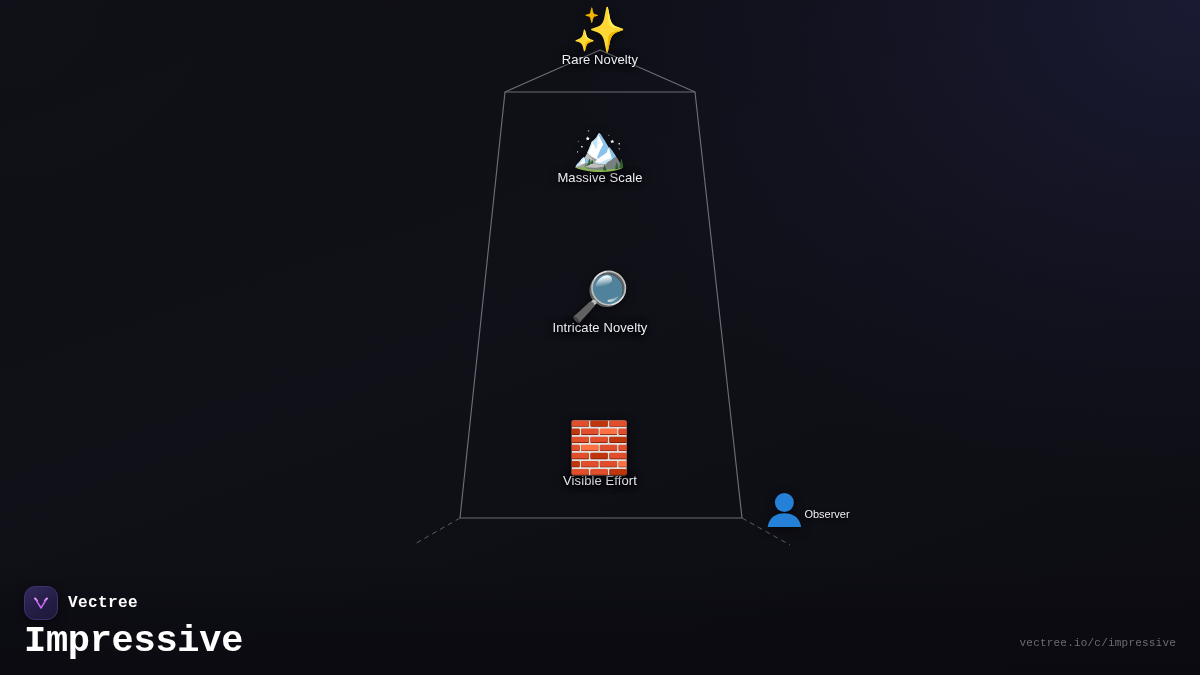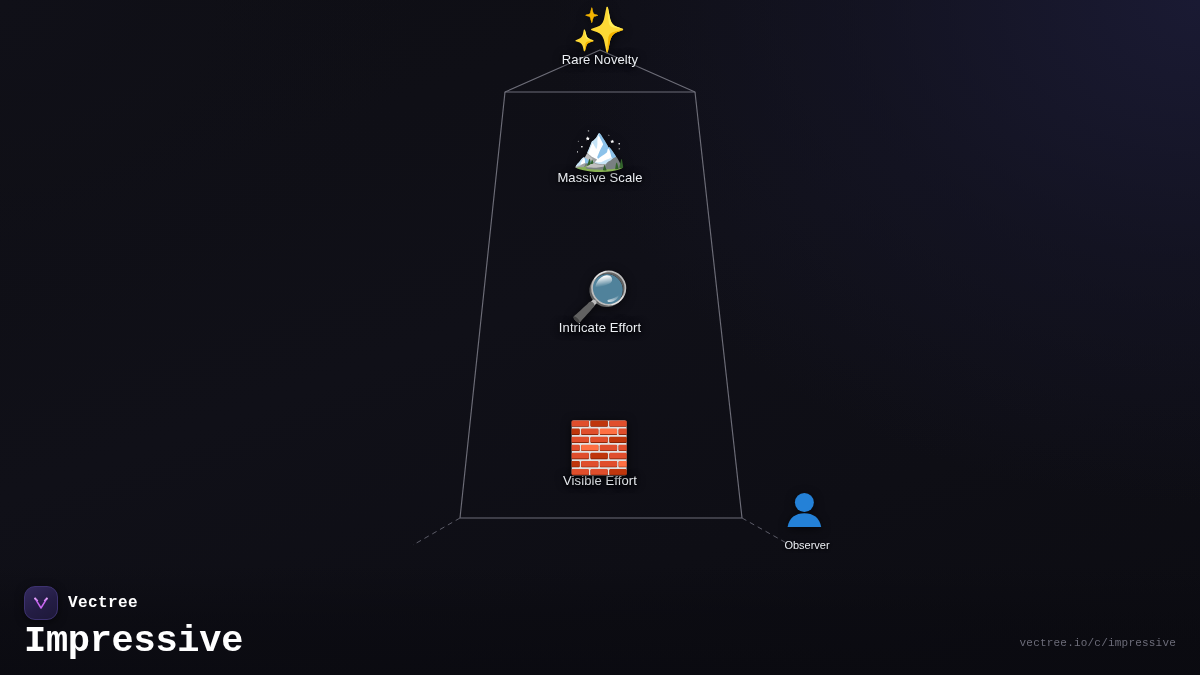--- a/index.html
+++ b/index.html
@@ -65,21 +65,22 @@
 
   #node-layer-3   { left:600px; top:423px; }
   #node-layer-3 .node-emoji { font-size:50px; }
 
   
   #observer {
     position:absolute;
     left:807px; top:489px;
     transform:translate(-50%, 0);
     display:flex;
-    flex-direction:column;
+    flex-direction:row;
+    align-items:center;
     white-space:nowrap;
   }
   #observer .observer-glyph {
     font-family:"DejaVu Sans", sans-serif;
     font-size:42px;
     line-height:1;
     color:#2481d7;
     filter:drop-shadow(0 2px 5px rgba(0,0,0,0.6));
   }
   #observer .observer-label {
@@ -164,21 +165,21 @@
     <span class="node-label">Rare Novelty</span>
   </div>
 
   <div class="node" id="node-layer-1">
     <span class="node-emoji">🏔️</span>
     <span class="node-label">Massive Scale</span>
   </div>
 
   <div class="node" id="node-layer-2">
     <span class="node-emoji">🔎</span>
-    <span class="node-label">Intricate Effort</span>
+    <span class="node-label">Intricate Novelty</span>
   </div>
 
   <div class="node" id="node-layer-3">
     <span class="node-emoji">🧱</span>
     <span class="node-label">Visible Effort</span>
   </div>
 
   <div id="observer">
     <span class="observer-glyph">
       <svg width="40" height="40" viewBox="0 0 40 40" xmlns="http://www.w3.org/2000/svg">

